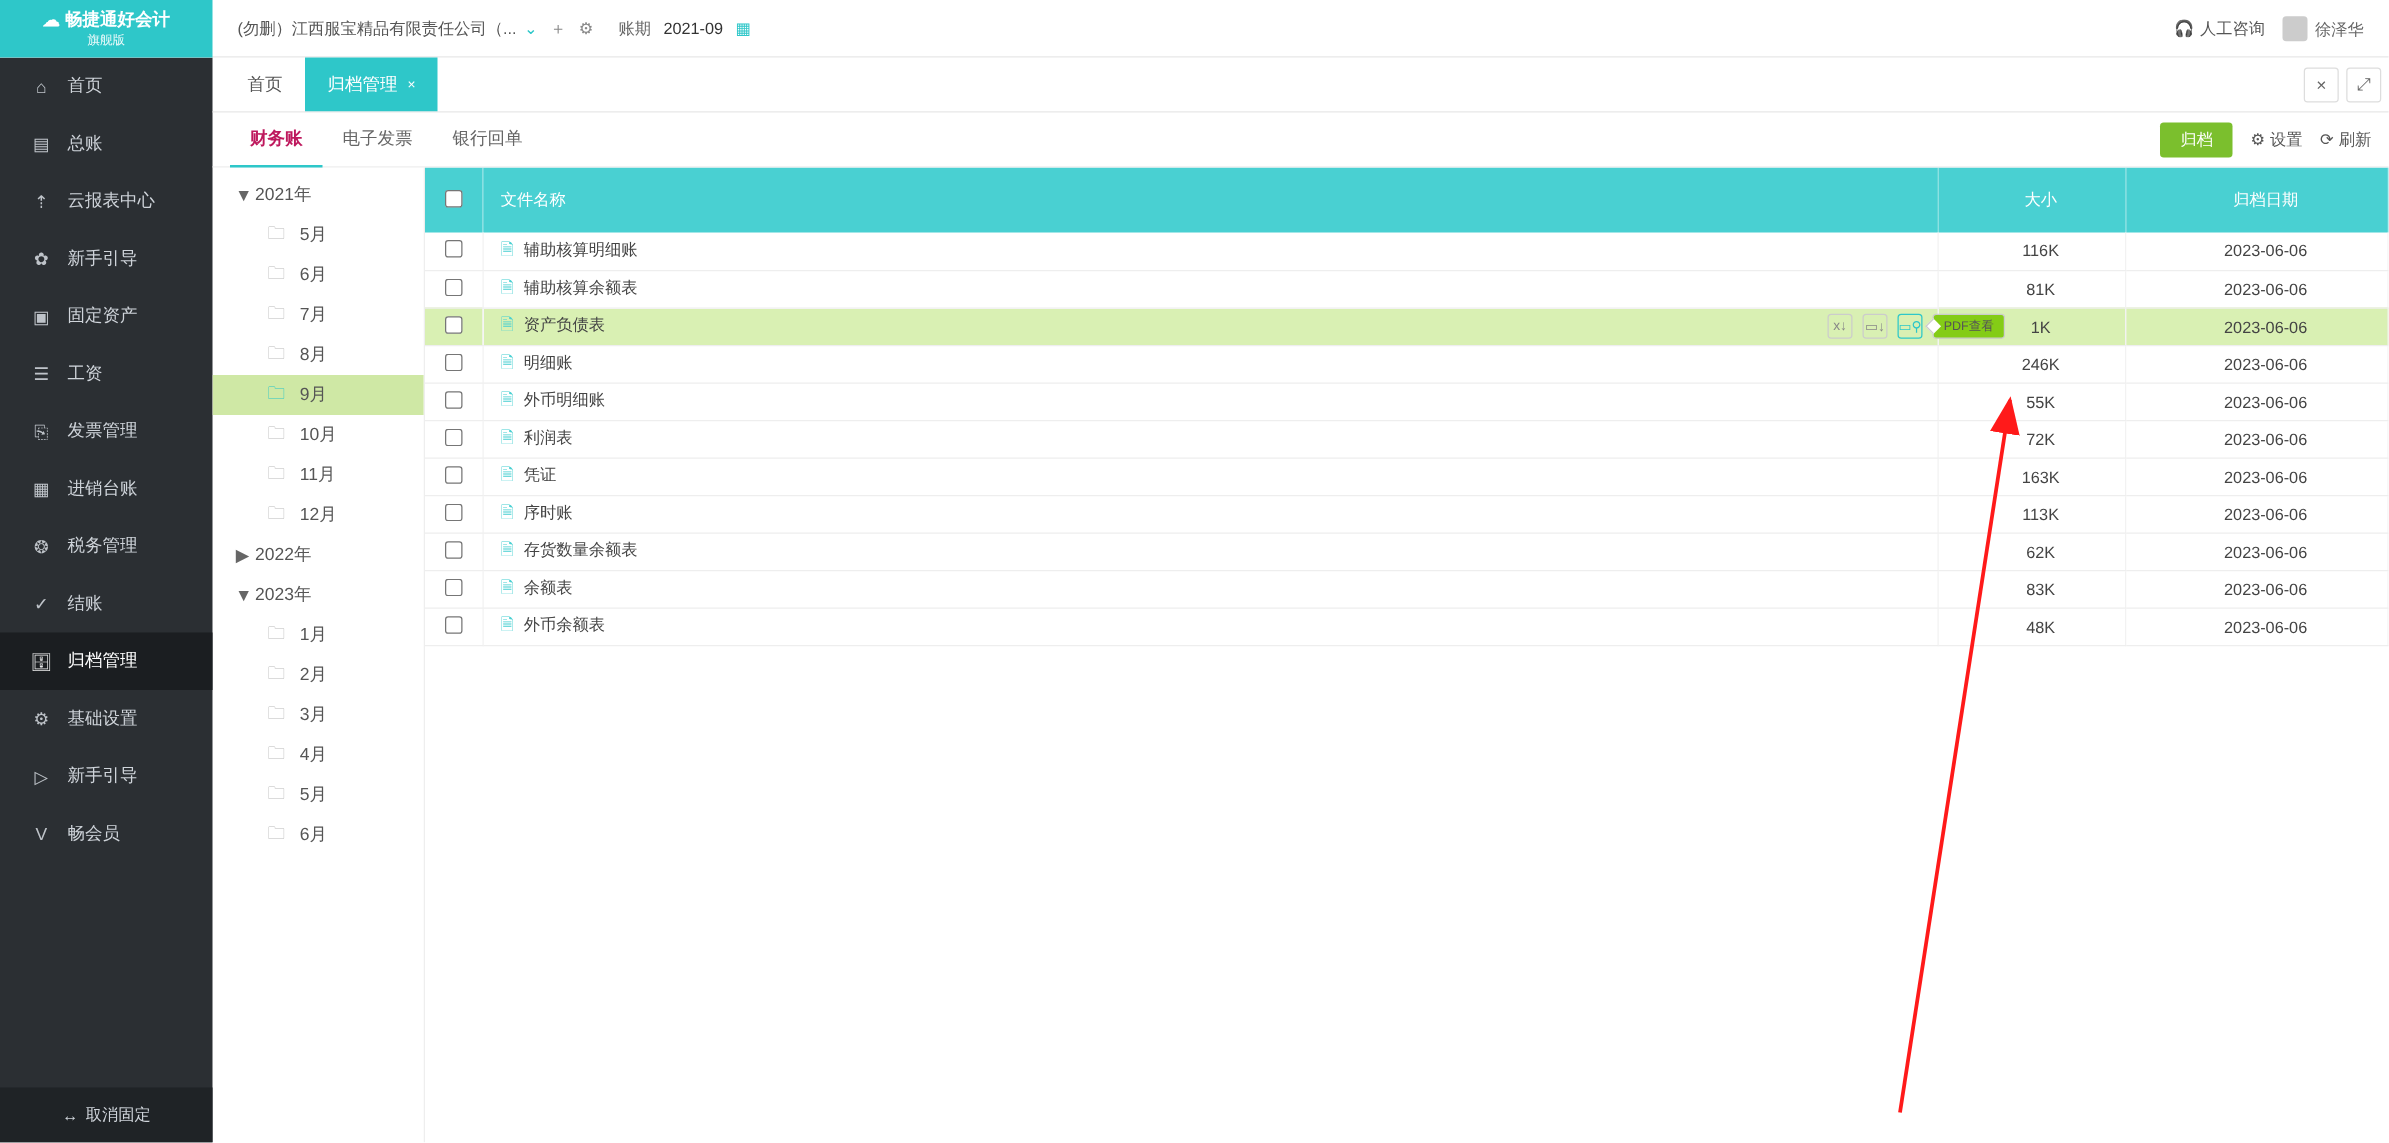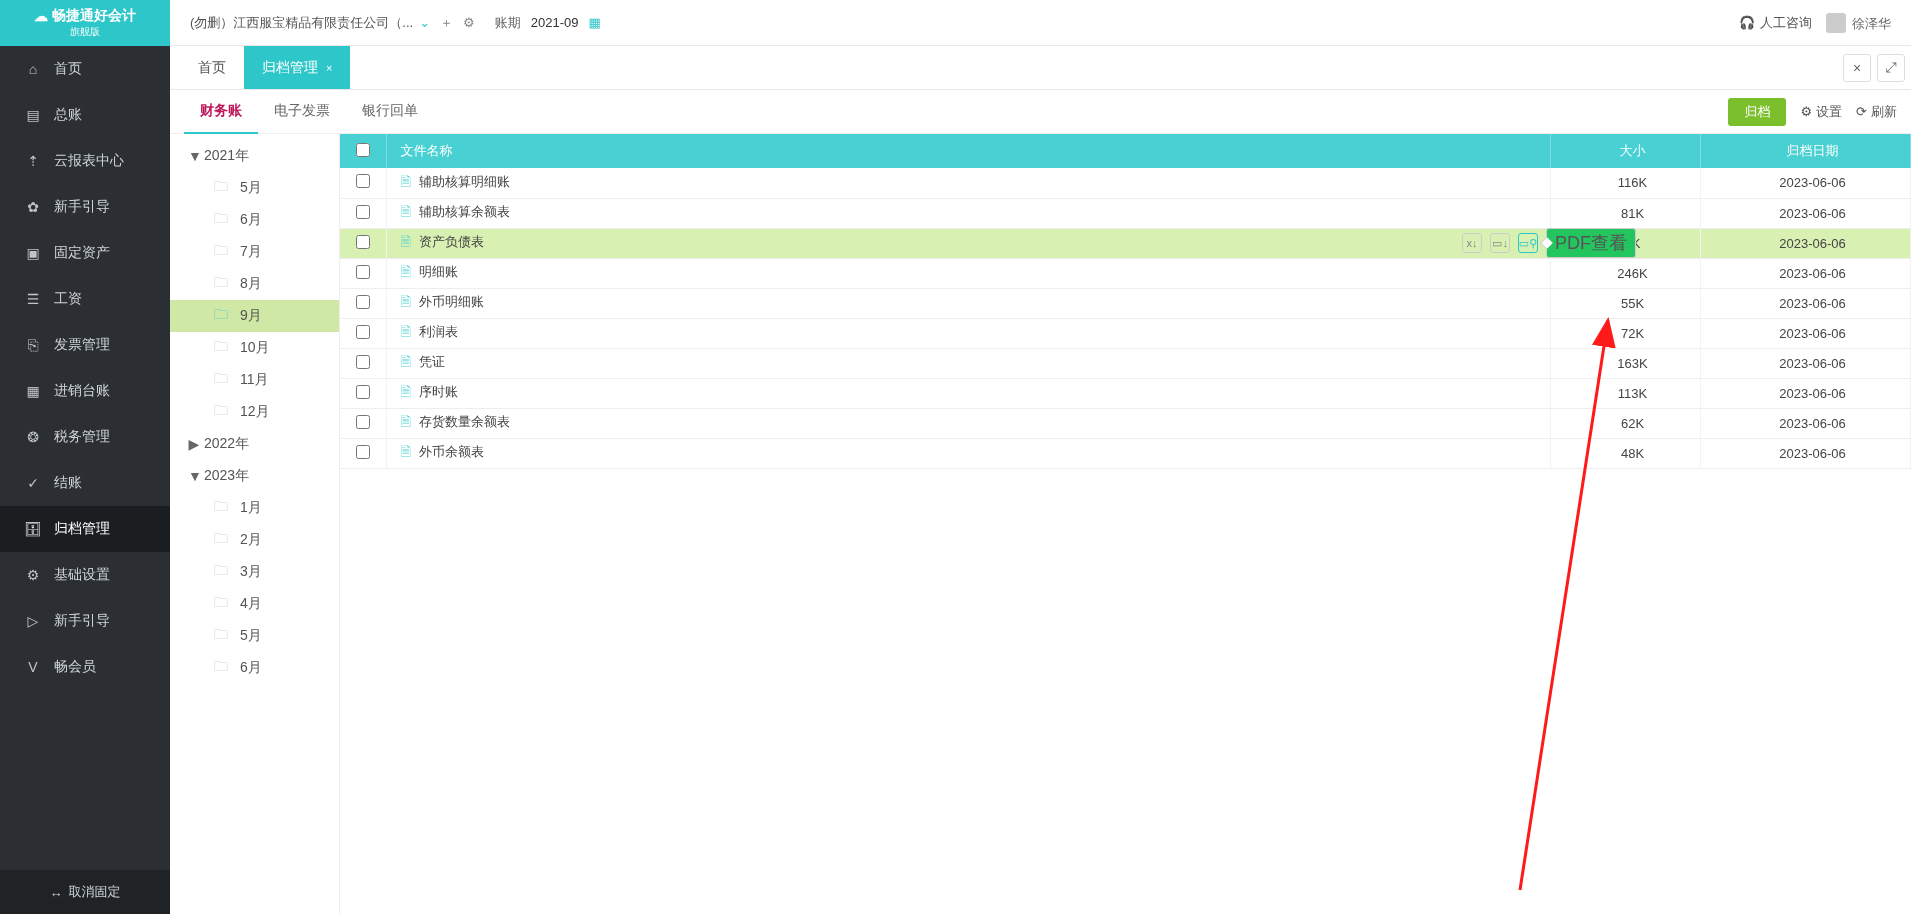--- a/index.html
+++ b/index.html
@@ -57,37 +57,37 @@
   .toolbar { height:44px; display:flex; align-items:center; justify-content:space-between; border-bottom:1px solid #eee; padding:0 14px; }
   .toolbar-left { display:flex; }
   .toolbar-left .inner-tab { padding:12px 16px; }
   .toolbar-right { display:flex; align-items:center; gap:14px; font-size:13px; }
   .btn-primary { background:#7bbf2d; color:#fff; border:none; height:28px; padding:0 16px; border-radius:3px; cursor:pointer; font-size:13px; }
   .link-btn { display:flex; align-items:center; gap:4px; color:#555; cursor:pointer; }
 
   
   .table-wrap { flex:1; overflow:auto; }
   table { width:100%; border-collapse:collapse; }
-  thead th { background:#49d0d2; color:#fff; height:34px; font-weight:normal; font-size:13px; text-align:left; padding-left:14px; border-right:1px solid rgba(255,255,255,.3); }
+  thead th { background:#49d0d2; color:#fff; height:52px; font-weight:normal; font-size:13px; text-align:left; padding-left:14px; border-right:1px solid rgba(255,255,255,.3); }
   thead th.center, tbody td.center { text-align:center;font-family:Liberation Serif, serif; }
   thead th:first-child { width:46px; text-align:center; padding-left:0; }
   thead th:nth-child(2) { }
   thead th:nth-child(3) { width:150px; text-align:center; }
   thead th:nth-child(4) { width:210px; text-align:center; }
   tbody td { height:30px; border-bottom:1px solid #eee; padding-left:14px; font-size:13px; color:#444; border-right:1px solid #f2f2f2; }
   tbody td:first-child { text-align:center; padding-left:0; }
   tbody tr.row-sel { background:#9fda63; }
   tbody tr.row-hover { background:#d9f0b3; }
   tbody td:nth-child(3), tbody td:nth-child(4) { text-align:center; }
   .file-icon { color:#49d0d2; margin-right:8px; }
   .name-cell { position:relative; }
   .row-actions { position:absolute; right:12px; top:50%; transform:translateY(-50%); display:flex; align-items:center; gap:8px; color:#888; }
   .row-action { width:20px; height:20px; display:flex; align-items:center; justify-content:center; border:1px solid #ccc; border-radius:3px; cursor:pointer; font-size:11px; }
   .row-action.highlight { border-color:#2ec7c9; color:#2ec7c9; }
-  .tooltip { position:absolute; right:-8px; top:50%; transform:translate(100%,-50%); background:#22c55e; border:1px solid #ccc; padding:2px 8px; font-size:18px; color:#555; border-radius:3px; white-space:nowrap; }
+  .tooltip { position:absolute; right:-8px; top:50%; transform:translate(100%,-50%); background:#84cc16; border:1px solid #ccc; padding:2px 8px; font-size:10px; color:#555; border-radius:3px; white-space:nowrap; }
   .tooltip::before { content:""; position:absolute; left:-5px; top:50%; transform:translateY(-50%) rotate(45deg); width:8px; height:8px; background:#fff; border-left:1px solid #ccc; border-bottom:1px solid #ccc; }
 
   input[type="checkbox"] { width:14px; height:14px; }
 
   
   .annot-arrow { position:absolute; left:0; top:0; pointer-events:none; }
 </style>
 </head>
 <body>
 
@@ -333,20 +333,26 @@
     <td>2023-06-06</td>
                       </tr>
                       <tr>
     <td><input type="checkbox" style=""></td>
     <td class="name-cell"><span class="file-icon">🗎</span><span>存货数量余额表</span></td>
     <td>62K</td>
     <td>2023-06-06</td>
                       </tr>
                       <tr>
     <td><input type="checkbox" style=""></td>
+    <td class="name-cell"><span class="file-icon">🗎</span><span>余额表</span></td>
+    <td>83K</td>
+    <td>2023-06-06</td>
+                      </tr>
+                      <tr>
+    <td><input type="checkbox" style=""></td>
     <td class="name-cell"><span class="file-icon">🗎</span><span>外币余额表</span></td>
     <td>48K</td>
     <td>2023-06-06</td>
                       </tr>
                     </tbody>
                 </table>
               </div>
             </div>
           </div>
         </div>

